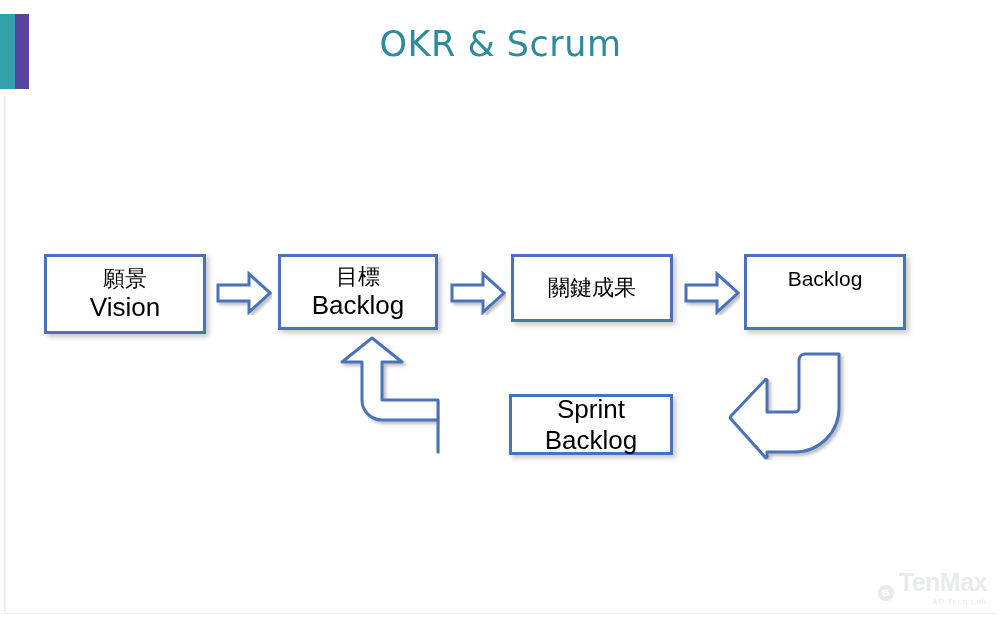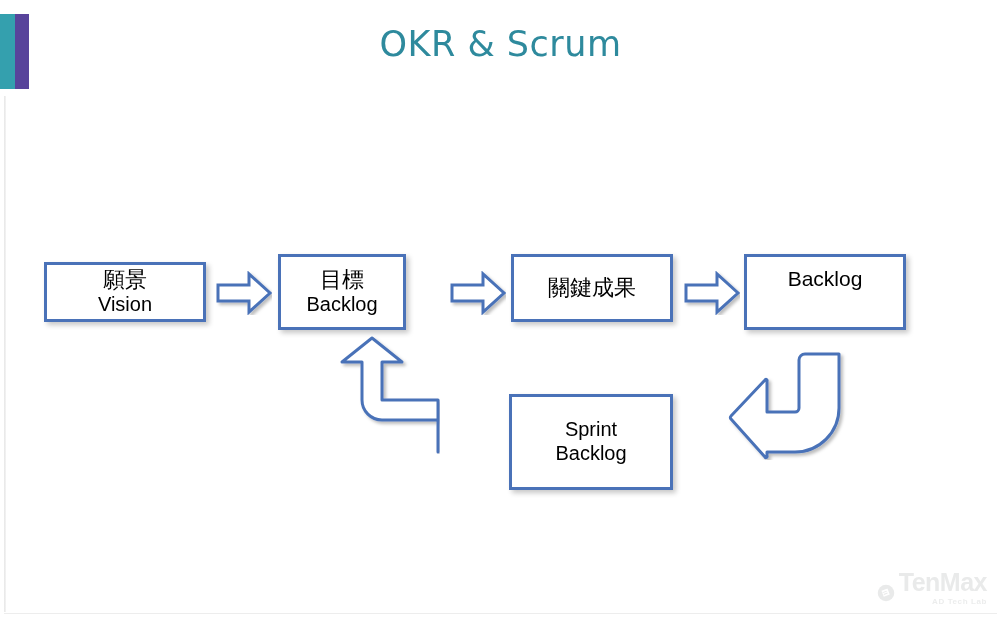--- a/index.html
+++ b/index.html
@@ -29,28 +29,28 @@
 
   
   .box{
     position:absolute;box-sizing:border-box;
     background:#ffffff;border:3px solid #4a72b8;
     display:flex;flex-direction:column;align-items:center;justify-content:center;
     box-shadow:3px 3px 5px rgba(0,0,0,.22);
     color:#000;text-align:center;line-height:1.18;
   }
   .box .cn{font-size:22px;font-family:"DejaVu Sans","Liberation Sans",sans-serif;}
-  .box .en{font-size:20px;font-family:"Liberation Sans","DejaVu Sans",sans-serif;}
+  .box .en{font-size:26px;font-family:"Liberation Sans","DejaVu Sans",sans-serif;}
   .box.single .en{font-size:21px;}
 
-  #box-vision{left:44px;top:254px;width:162px;height:60px;margin-top:8px;}
-  #box-object{left:278px;top:254px;width:128px;height:76px;}
+  #box-vision{left:44px;top:254px;width:162px;height:80px;}
+  #box-object{left:278px;top:254px;width:160px;height:76px;}
   #box-keyresults{left:511px;top:254px;width:162px;height:68px;}
   #box-backlog{left:744px;top:254px;width:162px;height:76px;justify-content:flex-start;padding-top:10px;}
-  #box-sprint{left:509px;top:394px;width:164px;height:96px;}
+  #box-sprint{left:509px;top:394px;width:164px;height:61px;}
 
   
   .arrow-right{position:absolute;width:56px;height:44px;}
   #arrow-1{left:216px;top:271px;}
   #arrow-2{left:450px;top:271px;}
   #arrow-3{left:684px;top:271px;}
 
   
   .bent{position:absolute;}
   #arrow-return-left{left:320px;top:336px;width:120px;height:118px;}

